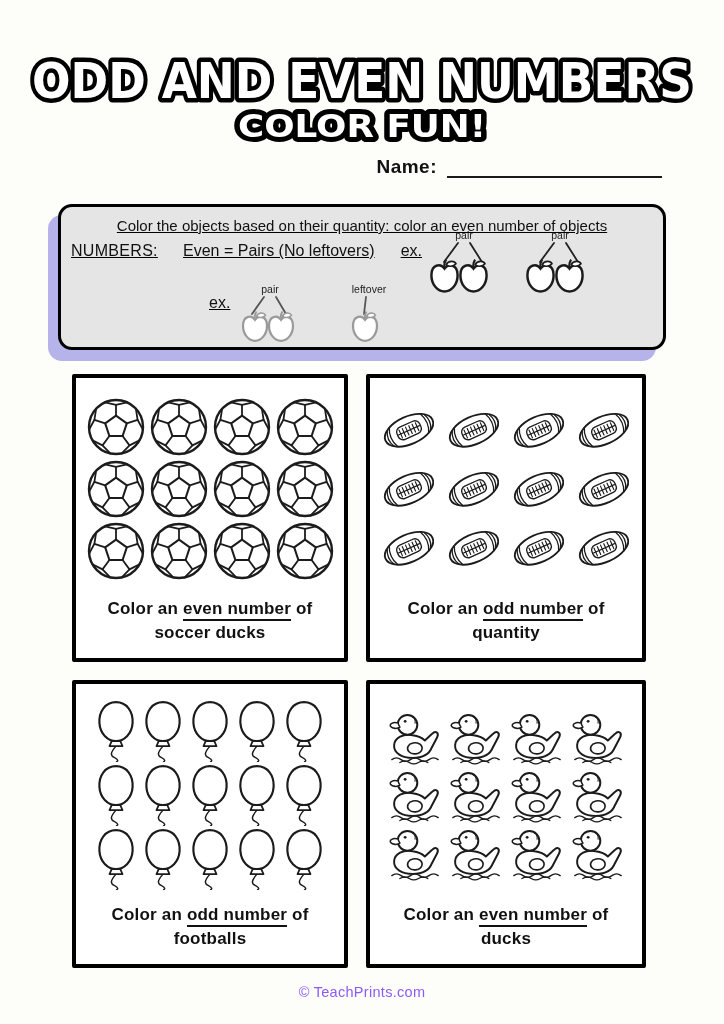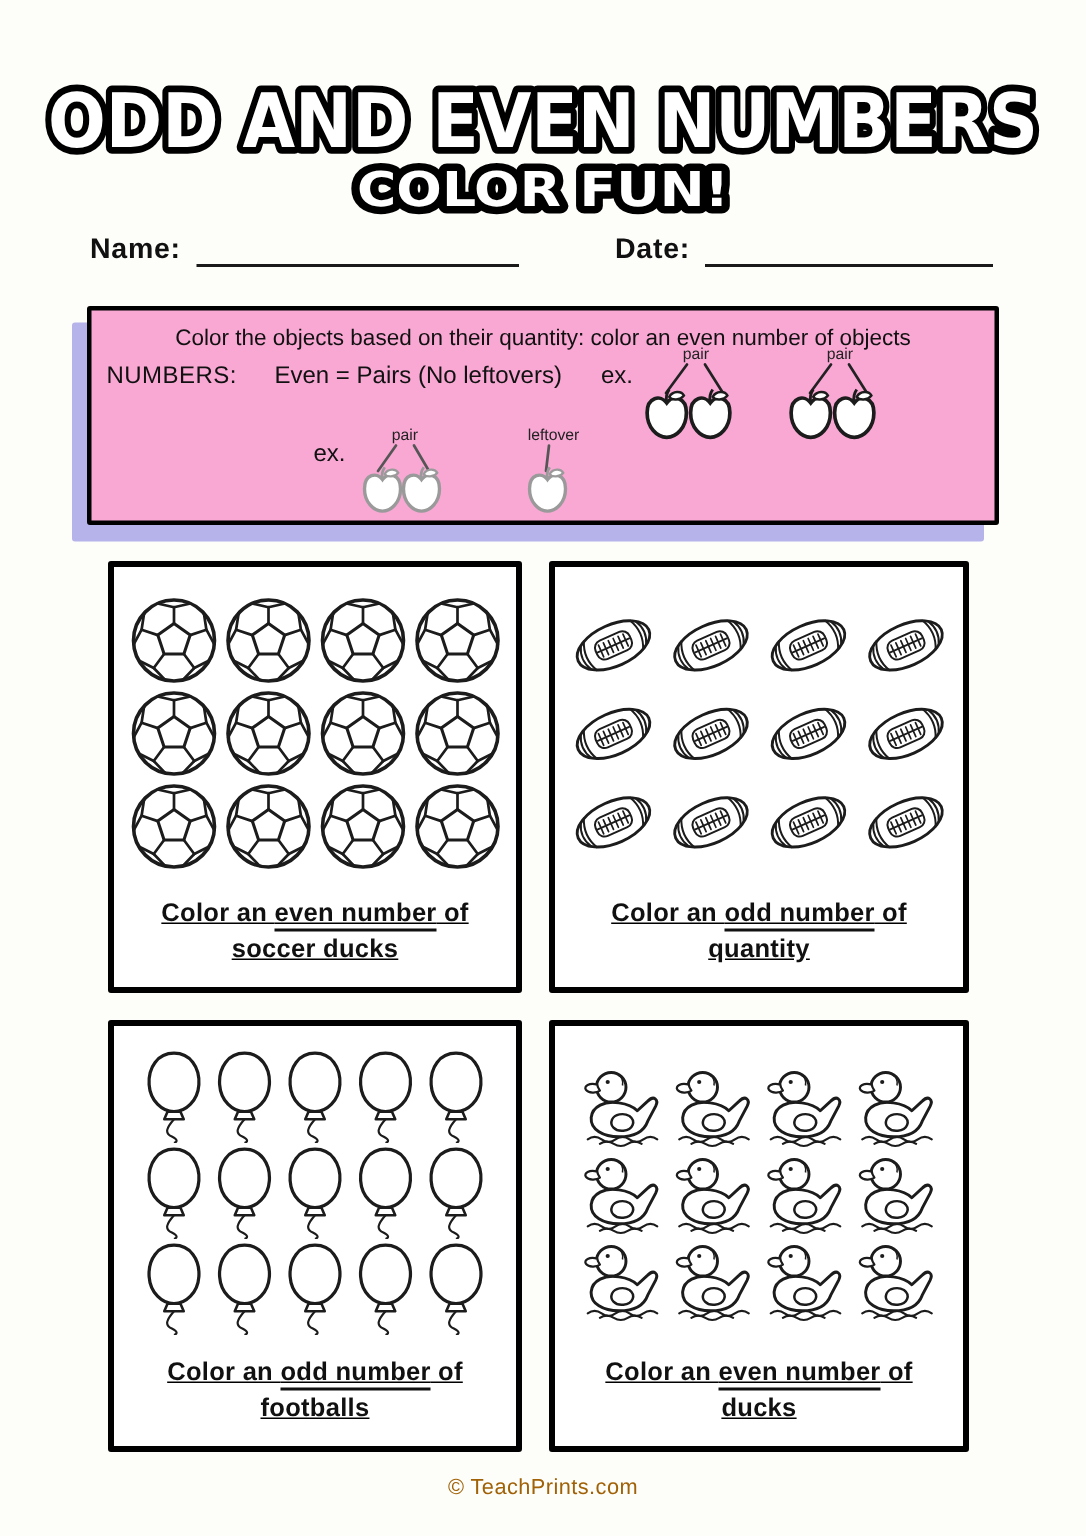--- a/index.html
+++ b/index.html
@@ -8,64 +8,64 @@
   .page { position:relative; width:724px; height:1024px; background:#fdfdfa; overflow:hidden; }
 
   
   .header { text-align:center; padding-top:52px; }
   .title-svg { display:block; margin:0 auto; width:668px; height:56px; overflow:visible; }
   .title-svg text { font-family:"DejaVu Sans","Liberation Sans",sans-serif; font-weight:bold; }
   .subtitle-svg { display:block; margin:-4px auto 0; width:270px; height:42px; overflow:visible; }
   .subtitle-svg text { font-family:"DejaVu Sans","Liberation Sans",sans-serif; font-weight:bold; }
 
   
-  .fields-row { display:flex; margin:10px 62px 0 60px; align-items:flex-end; }
+  .fields-row { display:flex; margin:10px 62px 0 60px; align-items:flex-end;flex-direction:column; }
   .field-group { display:flex; align-items:flex-end; }
   .field-label { font-size:19px; font-weight:bold; color:#111; letter-spacing:.5px; }
   .field-line { border-bottom:2px solid #1a1a1a; height:22px; margin-left:10px; }
   .name-line { width:215px; }
   .date-line { width:192px; }
   .fields-spacer { flex:1; }
 
   
   .instruction-box {
     margin:26px 58px 0 58px; width:608px; height:146px;
-    background:#f9a8d4; border:3px solid #000; border-radius:2px;
-    padding:9px 10px 4px; position:relative;
+    background:#e5e5e5; border:3px solid #000; border-radius:14px;
+    padding:9px 10px 4px; position:relative;text-decoration:underline;
   }
   .intro { text-align:center; font-size:15px; line-height:1.35; color:#111; font-weight:500; }
   .rule-row { display:flex; align-items:flex-start; margin-top:6px; font-size:16px; color:#111; font-weight:500; }
   .remember { width:112px; flex:none; letter-spacing:.3px; }
   .rule-text { flex:none; }
   .ex-label { flex:none; margin-left:26px; }
   .rule-row.odd-row { margin-top:0; }
   .odd-indent { width:112px; flex:none; }
   .example-svg { overflow:visible; flex:none; }
   .even-example { width:196px; height:66px; margin:-14px 0 0 4px; }
   .odd-example { width:160px; height:56px; margin:-10px 0 0 8px; }
   .example-svg text { font-family:"Liberation Sans","DejaVu Sans",sans-serif; font-size:10.5px; fill:#222; }
 
   
   .panels {
     margin:24px 74px 0 72px;
     display:grid; grid-template-columns:276px 280px; grid-auto-rows:288px;
     column-gap:18px; row-gap:18px;
   }
-  .panel { border:4px solid #000; border-radius:2px; background:#fff; display:flex; flex-direction:column; padding:8px 6px 6px;text-decoration:underline; }
+  .panel { border:4px solid #000; border-radius:2px; background:#fff; display:flex; flex-direction:column; padding:8px 6px 6px; }
   .panel-items { flex:1; display:grid; place-content:center; justify-items:center; align-items:center; gap:2px 3px; }
   .item-icon { color:#1c1c1c; display:block; }
   .icon-soccer-ball { width:60px; height:60px; }
   .icon-football   { width:62px; height:57px; }
   .icon-balloon    { width:44px; height:62px; }
   .icon-duck       { width:58px; height:56px; }
   .caption { text-align:center; font-size:17px; font-weight:bold; color:#111; line-height:1.45; padding:4px 0 6px; letter-spacing:.2px; }
   .caption .u { border-bottom:2px solid #111; padding-bottom:1px; }
 
   
-  .footer { text-align:center; margin-top:16px; font-size:14.5px; color:#a16207; font-weight:500; letter-spacing:.3px; }
+  .footer { text-align:center; margin-top:16px; font-size:14.5px; color:#8b5cf6; font-weight:500; letter-spacing:.3px; }
 
   .defs-holder { position:absolute; width:0; height:0; overflow:hidden; }
 </style>
 </head>
 <body>
 
 <div class="page">
 
   <svg class="defs-holder" aria-hidden="true">
     <defs>
@@ -143,24 +143,20 @@
       <text x="135" y="33" text-anchor="middle" font-size="32" textLength="248" lengthAdjust="spacingAndGlyphs" fill="#ffffff" stroke="#000000" stroke-width="10" paint-order="stroke" stroke-linejoin="round">COLOR FUN!</text>
     </svg>
   </div>
 
   <div class="fields-row">
     <div class="field-group">
       <span class="field-label">Name:</span>
       <span class="field-line name-line"></span>
     </div>
     <div class="fields-spacer"></div>
-    <div class="field-group">
-      <span class="field-label">Date:</span>
-      <span class="field-line date-line"></span>
-    </div>
   </div>
 
   <div class="instruction-box" id="instruction-box" style="box-shadow: rgb(182, 179, 234) -10px 11px 0px 0px;">
     <div class="intro">
       <span>Color the objects based on their quantity: color an even number of objects</span><br>
     </div>
 
     <div class="rule-row">
       <span class="remember">NUMBERS:</span>
       <span class="rule-text">Even = Pairs (No leftovers)</span>

